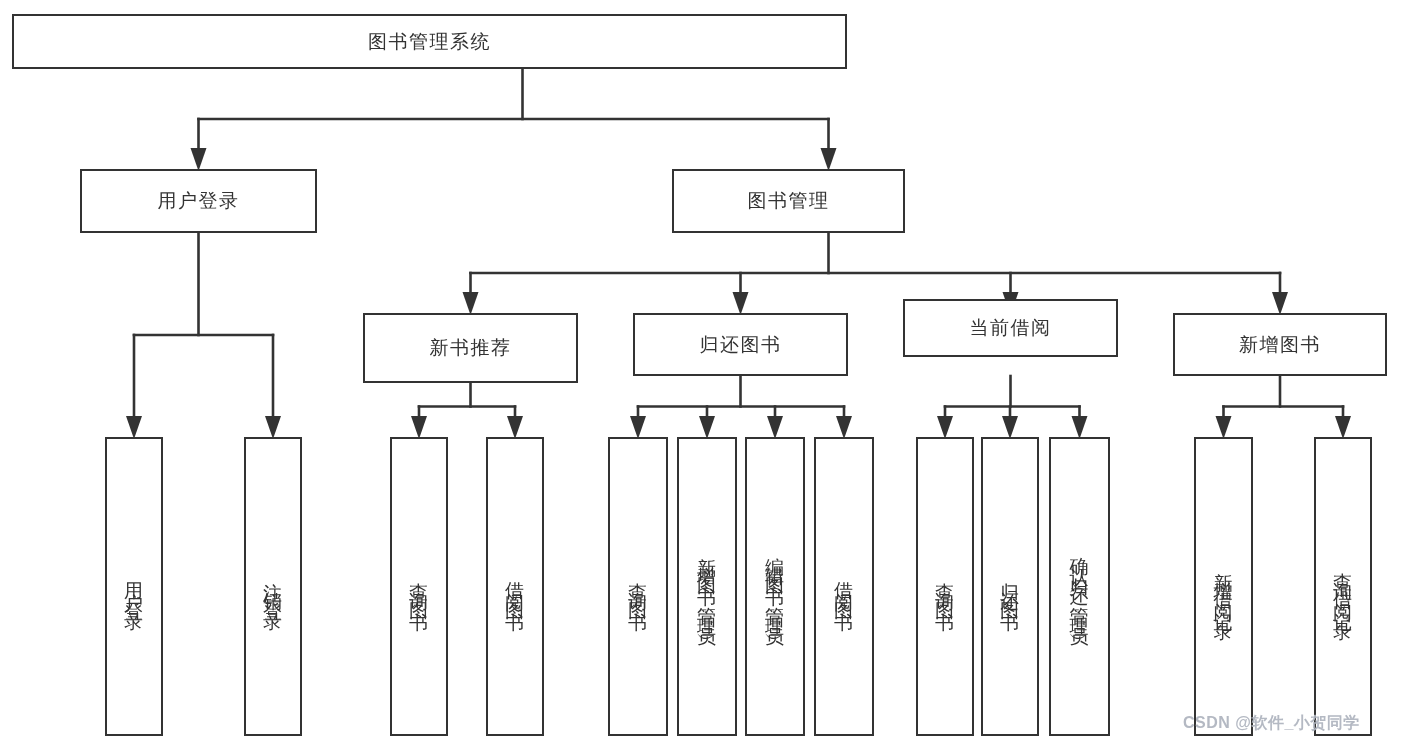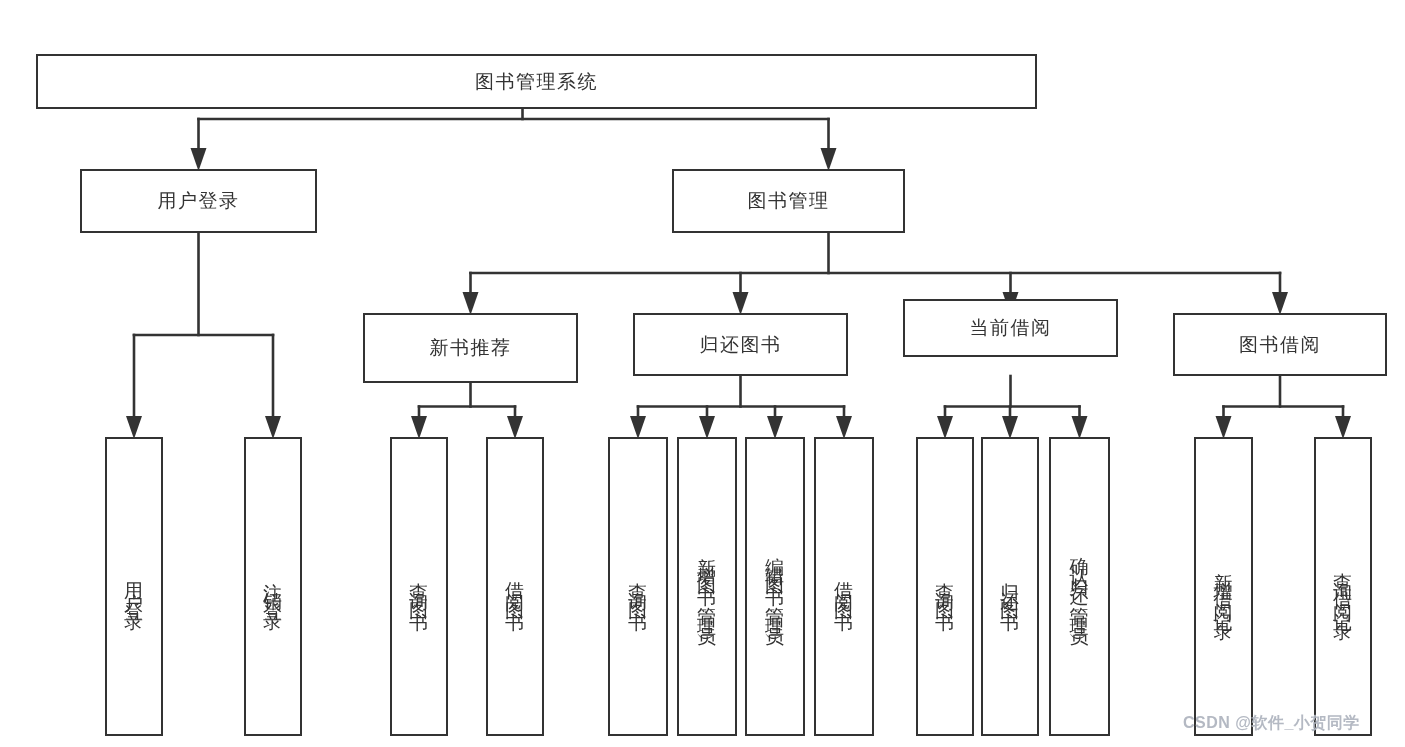--- a/index.html
+++ b/index.html
@@ -105,42 +105,42 @@
       <line x1="1079.5" y1="406.5" x2="1079.5" y2="420" stroke="#333333" stroke-width="2.6" stroke-linecap="square"></line>
       <polygon points="1071.5,416 1087.5,416 1079.5,439" fill="#333333"></polygon>
       <line x1="1280" y1="376" x2="1280" y2="406.5" stroke="#333333" stroke-width="2.6" stroke-linecap="square"></line>
       <line x1="1223.5" y1="406.5" x2="1343" y2="406.5" stroke="#333333" stroke-width="2.6" stroke-linecap="square"></line>
       <line x1="1223.5" y1="406.5" x2="1223.5" y2="420" stroke="#333333" stroke-width="2.6" stroke-linecap="square"></line>
       <polygon points="1215.5,416 1231.5,416 1223.5,439" fill="#333333"></polygon>
       <line x1="1343" y1="406.5" x2="1343" y2="420" stroke="#333333" stroke-width="2.6" stroke-linecap="square"></line>
       <polygon points="1335,416 1351,416 1343,439" fill="#333333"></polygon>
     </svg>
 
-  <div class="node box-h" style="left:36px; top:14px; width:1001px; height:55px;margin-top:40px;">
+  <div class="node box-h" style="left:12px; top:14px; width:835px; height:55px;">
     <span>图书管理系统</span>
   </div>
 
   <div class="node box-h" style="left:80px; top:169px; width:237px; height:64px;">
     <span>用户登录</span>
   </div>
   <div class="node box-h" style="left:672px; top:169px; width:233px; height:64px;">
     <span>图书管理</span>
   </div>
 
   <div class="node box-h" style="left:363px; top:313px; width:215px; height:70px;">
     <span>新书推荐</span>
   </div>
   <div class="node box-h" style="left:633px; top:313px; width:215px; height:63px;">
     <span>归还图书</span>
   </div>
   <div class="node box-h" style="left:903px; top:299px; width:215px; height:58px;">
     <span>当前借阅</span>
   </div>
   <div class="node box-h" style="left:1173px; top:313px; width:214px; height:63px;">
-    <span>图书借阅</span>
+    <span>新增图书</span>
   </div>
 
   <div class="node box-v" style="left:105px; top:437px; width:58px; height:299px;">
     <span>用户登录</span>
   </div>
   <div class="node box-v" style="left:244px; top:437px; width:58px; height:299px;">
     <span>注销登录</span>
   </div>
 
   <div class="node box-v" style="left:390px; top:437px; width:58px; height:299px;">

